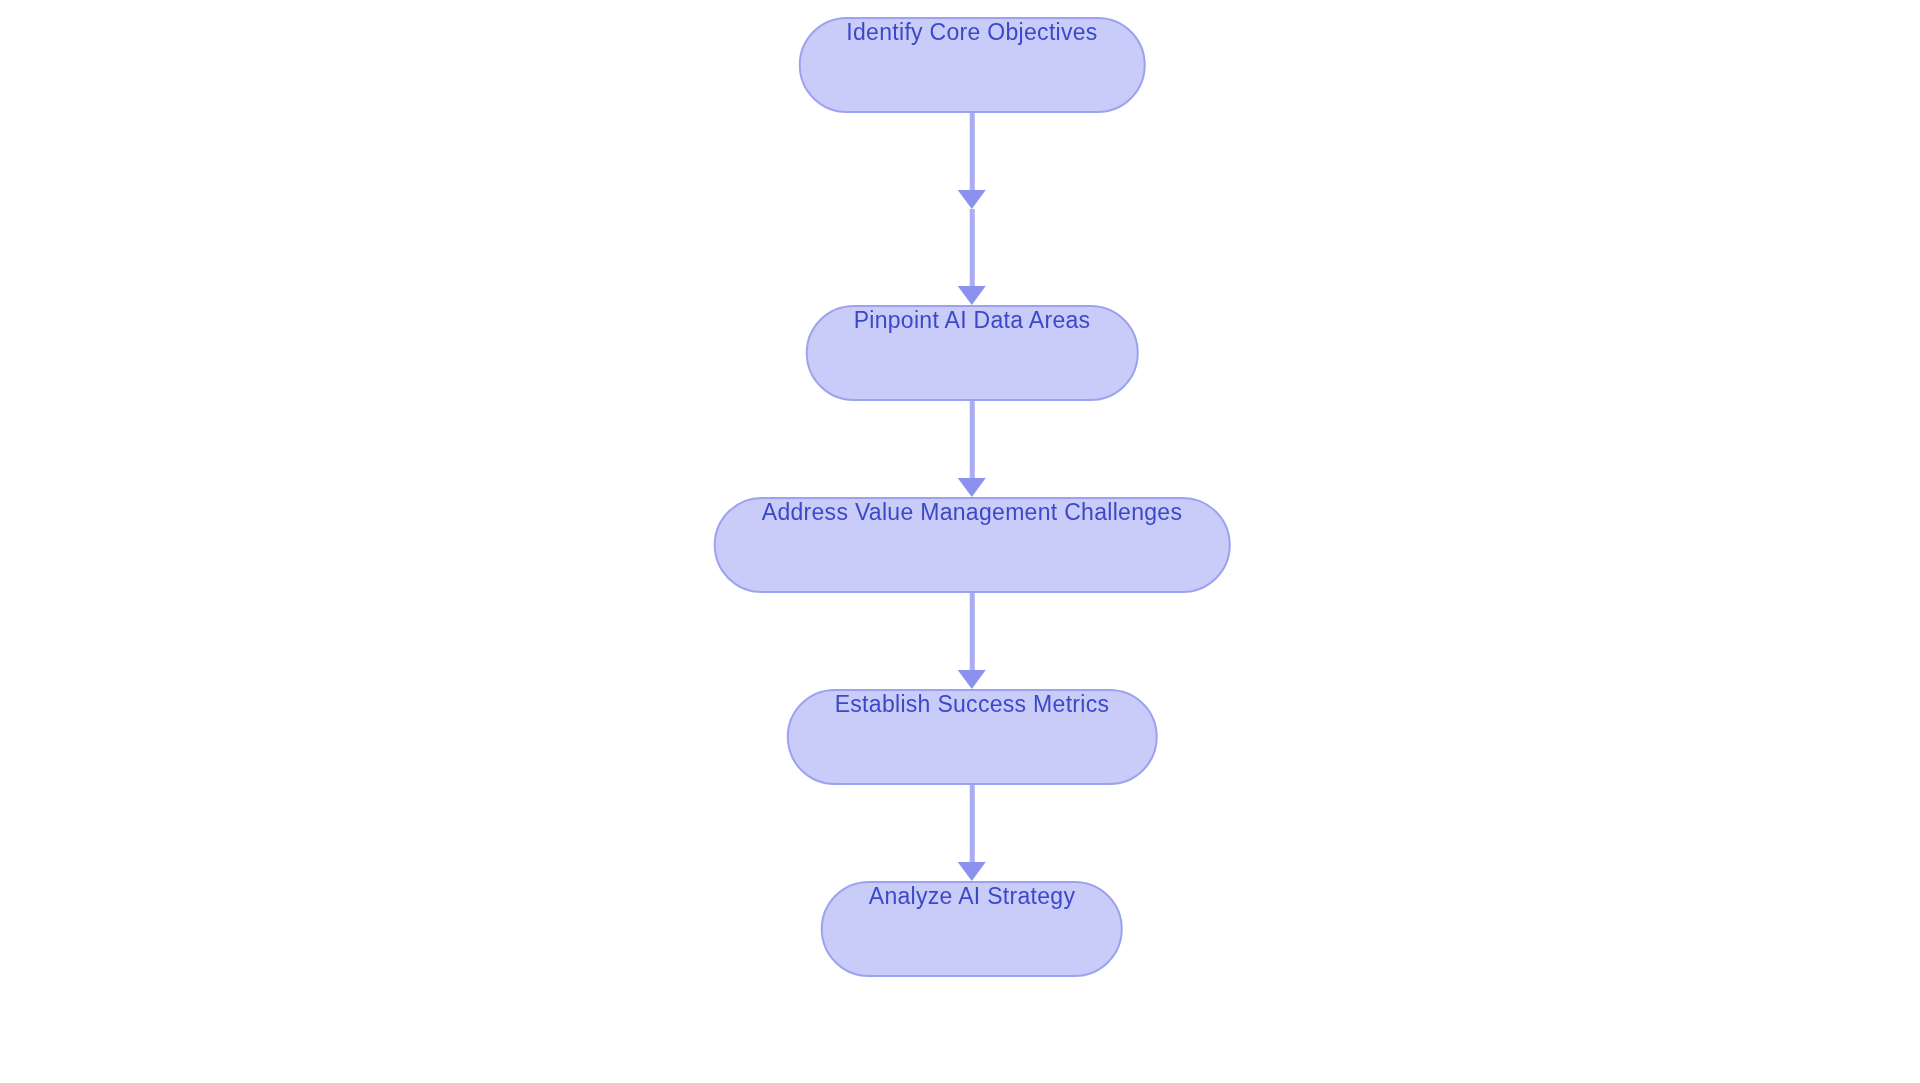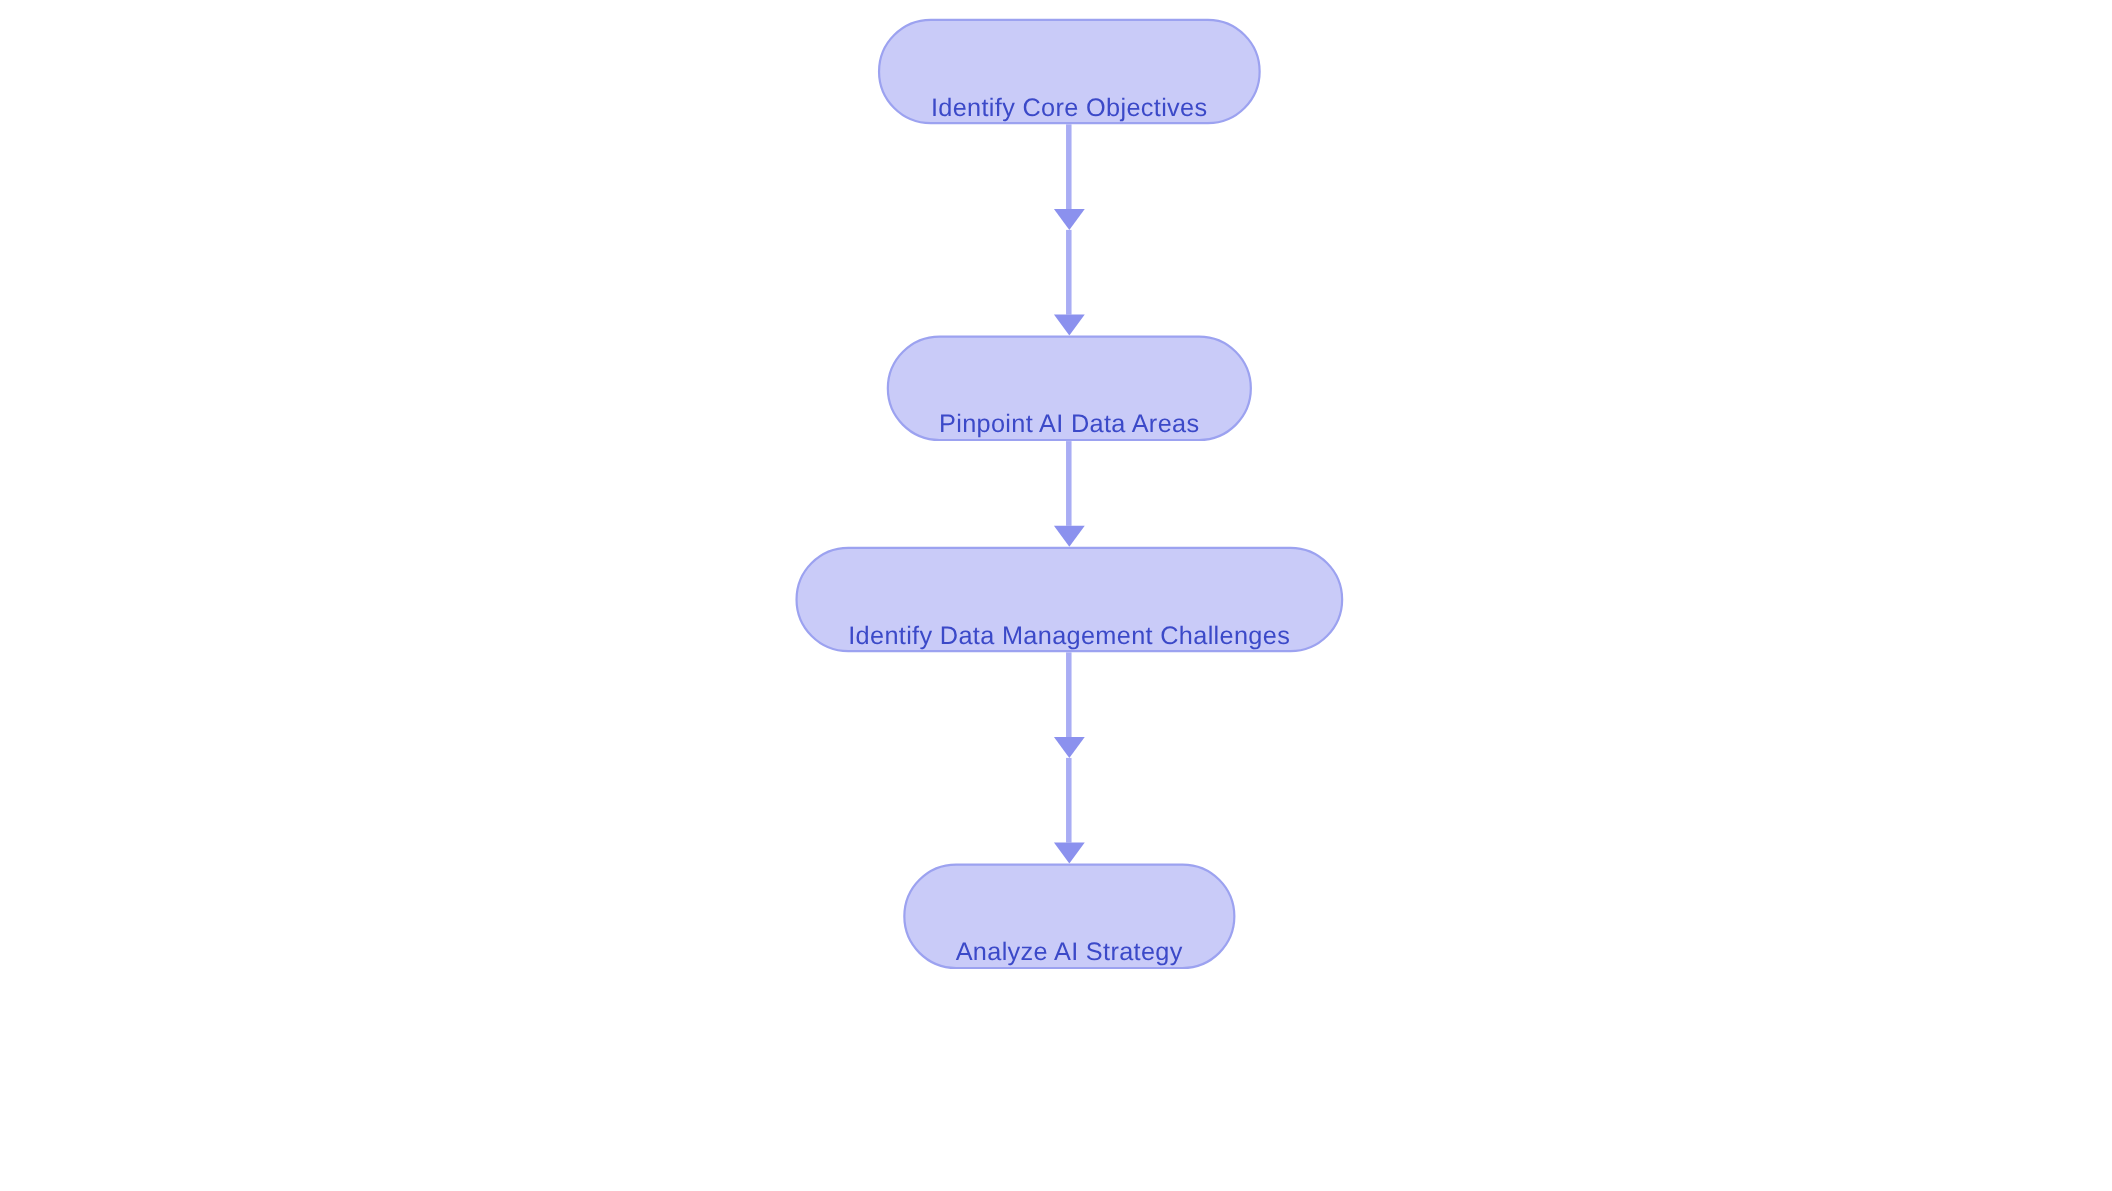--- a/index.html
+++ b/index.html
@@ -24,21 +24,21 @@
     flex-direction: column;
     align-items: center;
   }
   .node {
     height: 96px;
     box-sizing: border-box;
     border-radius: 48px;
     background: var(--node-fill, #c9cbf8);
     border: 2px solid var(--node-border, #9ca2f0);
     display: flex;
-    align-items: flex-end;
+    align-items: flex-start;
     justify-content: center;
     padding: 0 46px;
     white-space: nowrap;
   }
   .node-label {
     color: var(--node-text, #3b49c8);
     font-size: 23px;
     letter-spacing: 0.3px;
     font-weight: 400;
   }
@@ -86,28 +86,31 @@
     <div class="node">
       <span class="node-label">Pinpoint AI Data Areas</span>
     </div>
 
     <div class="arrow">
       <div class="arrow-line"></div>
       <div class="arrow-head"></div>
     </div>
 
     <div class="node">
-      <span class="node-label">Identify Data Management Challenges</span>
+      <span class="node-label">Address Value Management Challenges</span>
     </div>
 
     <div class="arrow">
       <div class="arrow-line"></div>
       <div class="arrow-head"></div>
     </div>
 
+    <div class="node">
+      <span class="node-label">Establish Success Metrics</span>
+    </div>
 
     <div class="arrow">
       <div class="arrow-line"></div>
       <div class="arrow-head"></div>
     </div>
 
     <div class="node">
       <span class="node-label">Analyze AI Strategy</span>
     </div>
 

